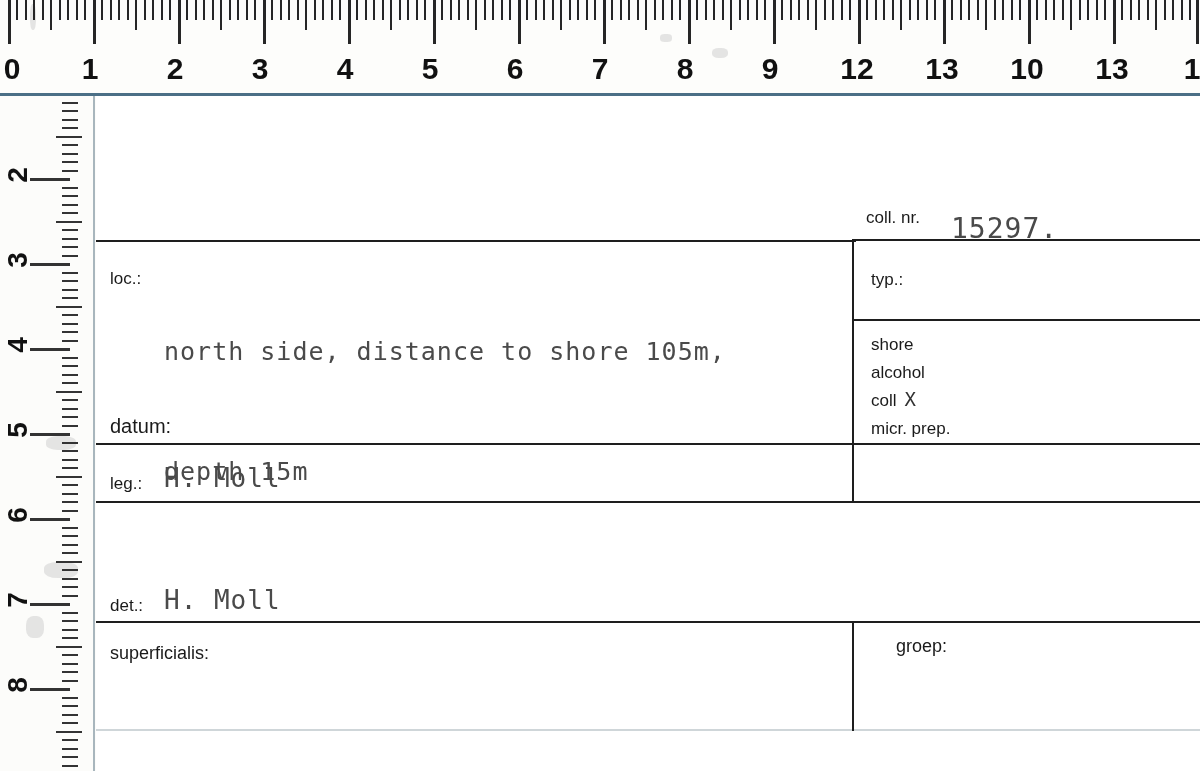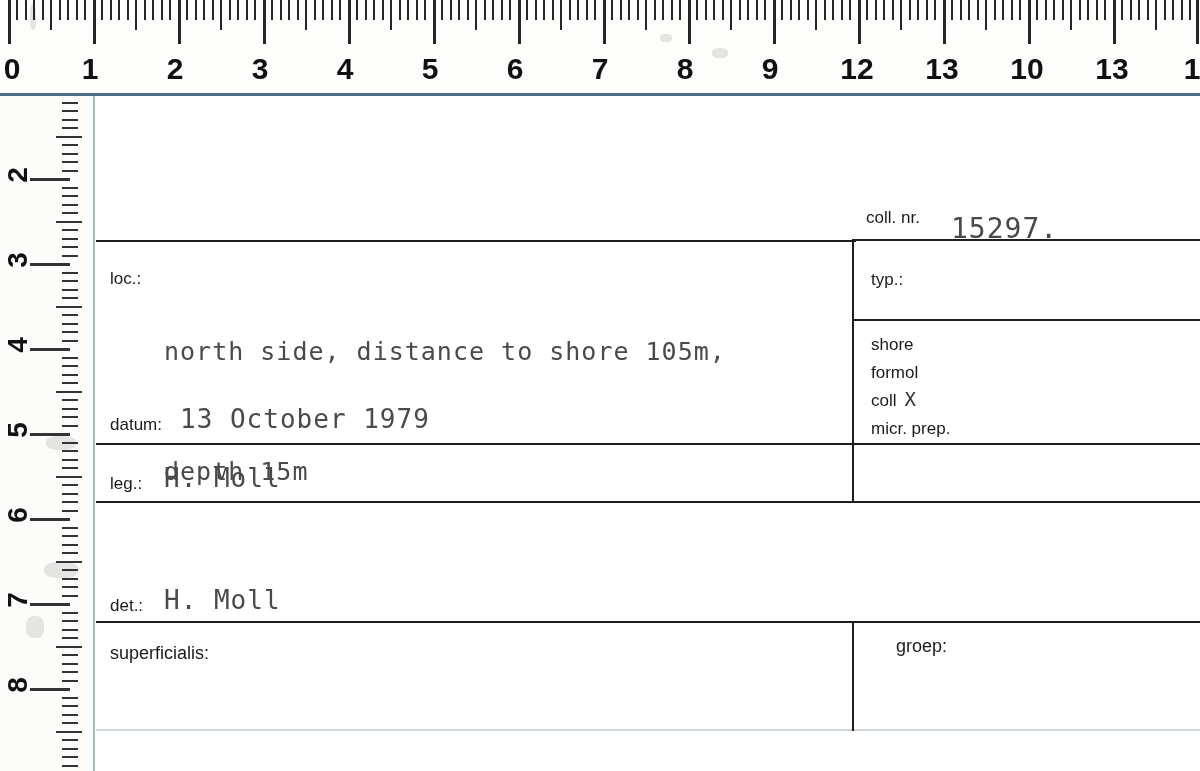--- a/index.html
+++ b/index.html
@@ -163,21 +163,21 @@
   #preservation .mark {
     font-family: "DejaVu Sans Mono", monospace;
     font-size: 19px;
     color: #333;
     margin-left: 8px;
   }
 
   #datum-label {
     position: absolute;
     left: 14px; top: 319px;
-    font-size: 17px;
+    font-size: 20px;
   }
   #datum-value {
     position: absolute;
     left: 84px; top: 308px;
     font-size: 26px;
   }
 
   #leg-label {
     position: absolute;
     left: 14px; top: 378px;
@@ -505,32 +505,31 @@
     <div>depth 15m</div>
   </div>
 
   <div id="typ-label" class="printed">typ.:</div>
 
   <div id="preservation" class="printed">
     <div>
       <span>shore</span><span class="mark"></span>
     </div>
     <div>
-      <span>formol</span><span class="mark"></span>
+      <span>alcohol</span><span class="mark"></span>
     </div>
     <div>
       <span>coll</span><span class="mark">X</span>
     </div>
     <div>
       <span>micr. prep.</span><span class="mark"></span>
     </div>
   </div>
 
   <div id="datum-label" class="printed">datum:</div>
-  <div id="datum-value" class="typed">13 October 1979</div>
 
   <div id="leg-label" class="printed">leg.:</div>
   <div id="leg-value" class="typed">H. Moll</div>
 
   <div id="det-label" class="printed">det.:</div>
   <div id="det-value" class="typed">H. Moll</div>
 
   <div id="bijz-label" class="printed">superficialis:</div>
 
   <div id="groep-label" class="printed">groep:</div>

